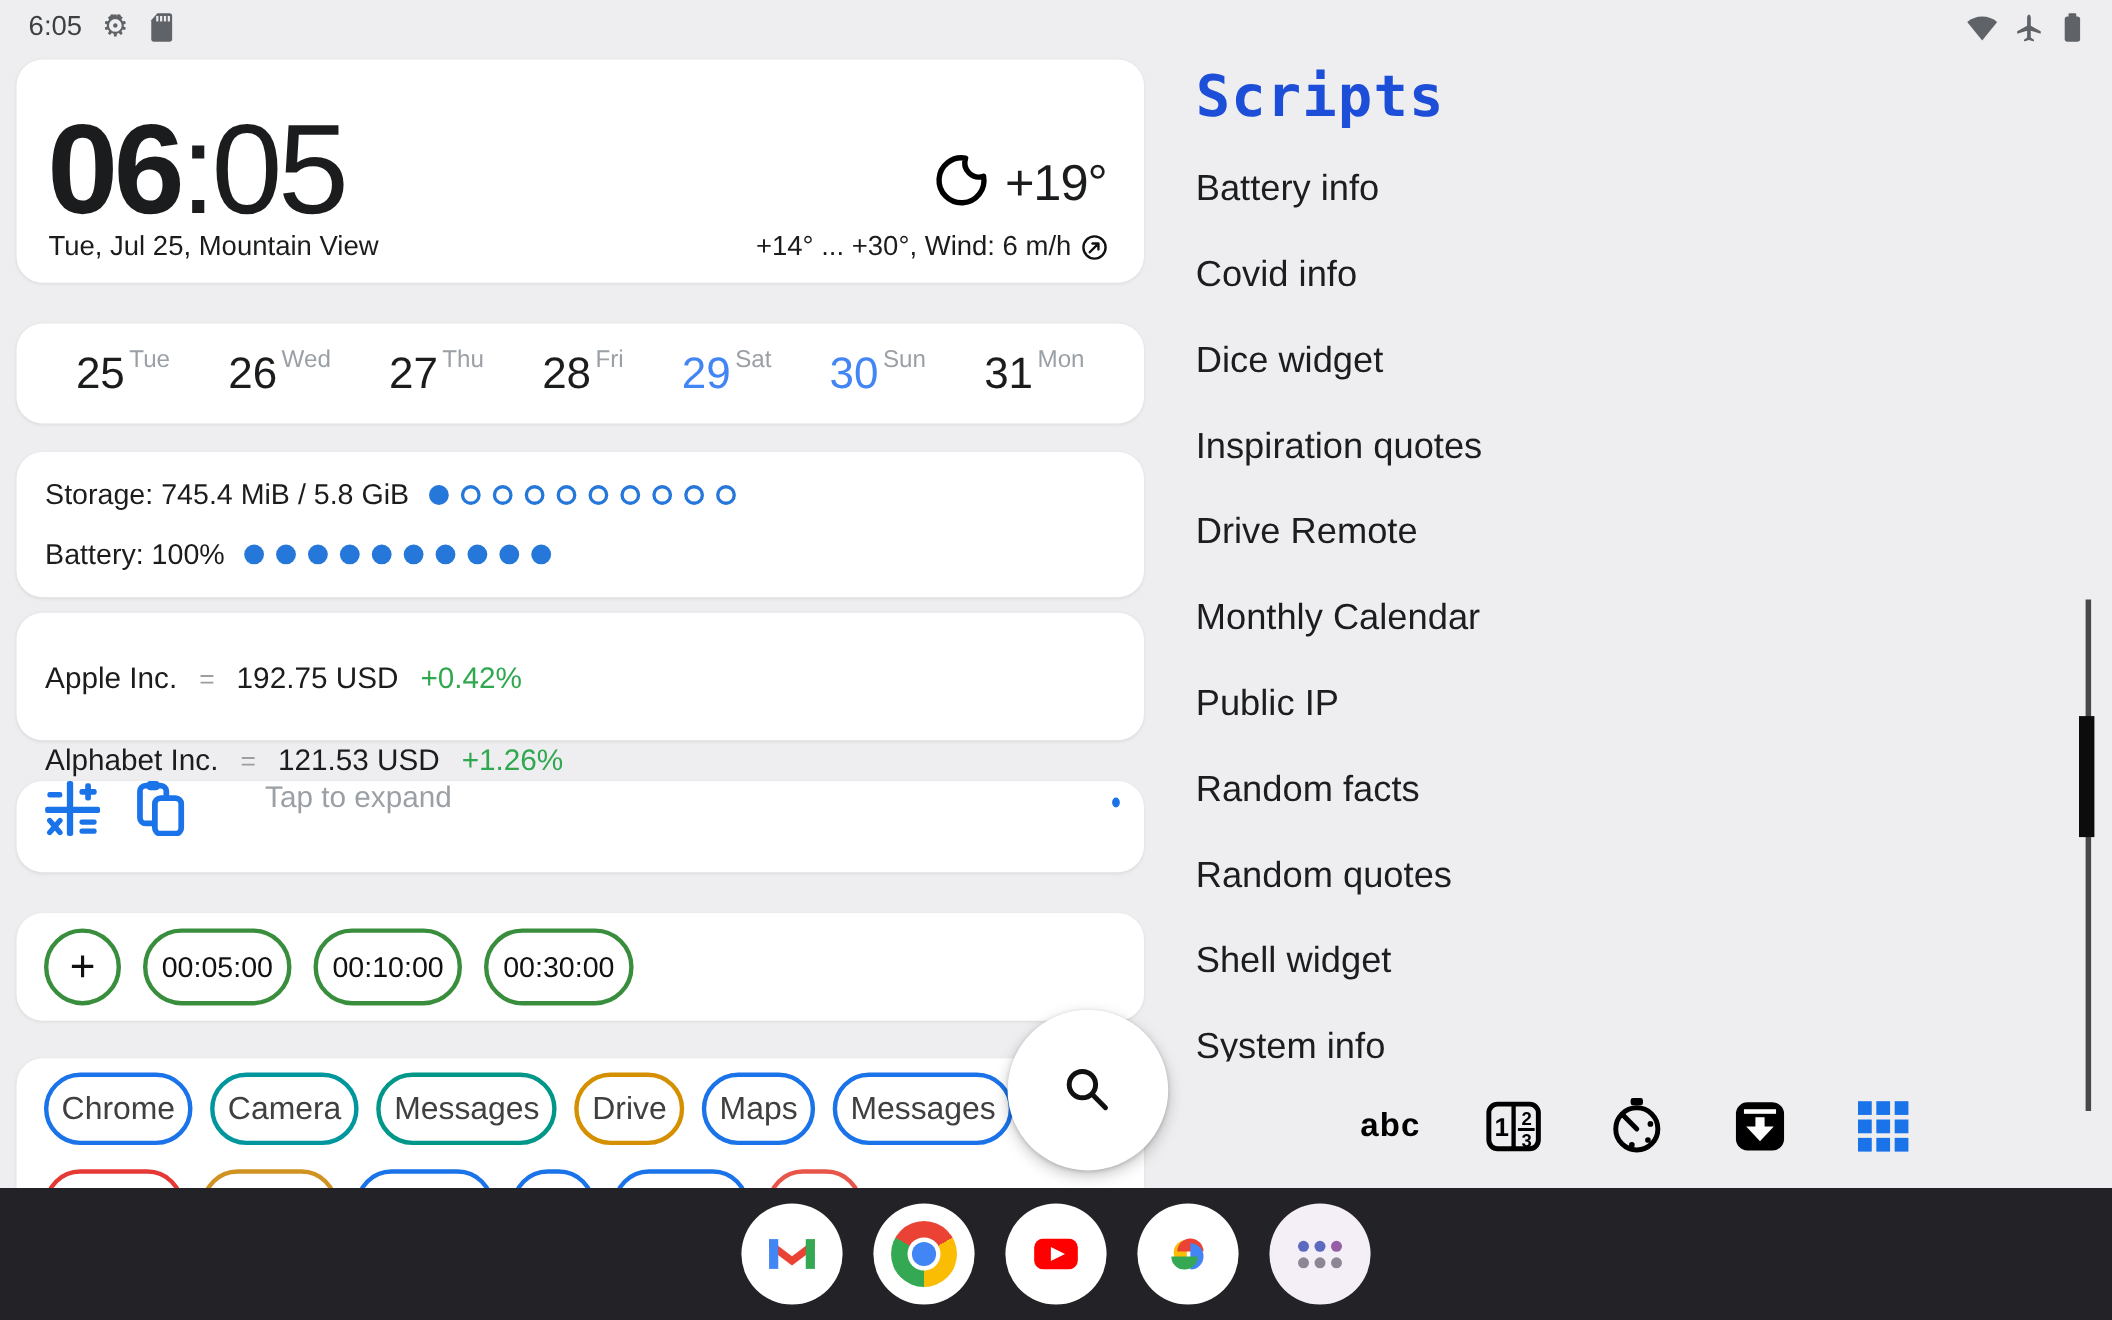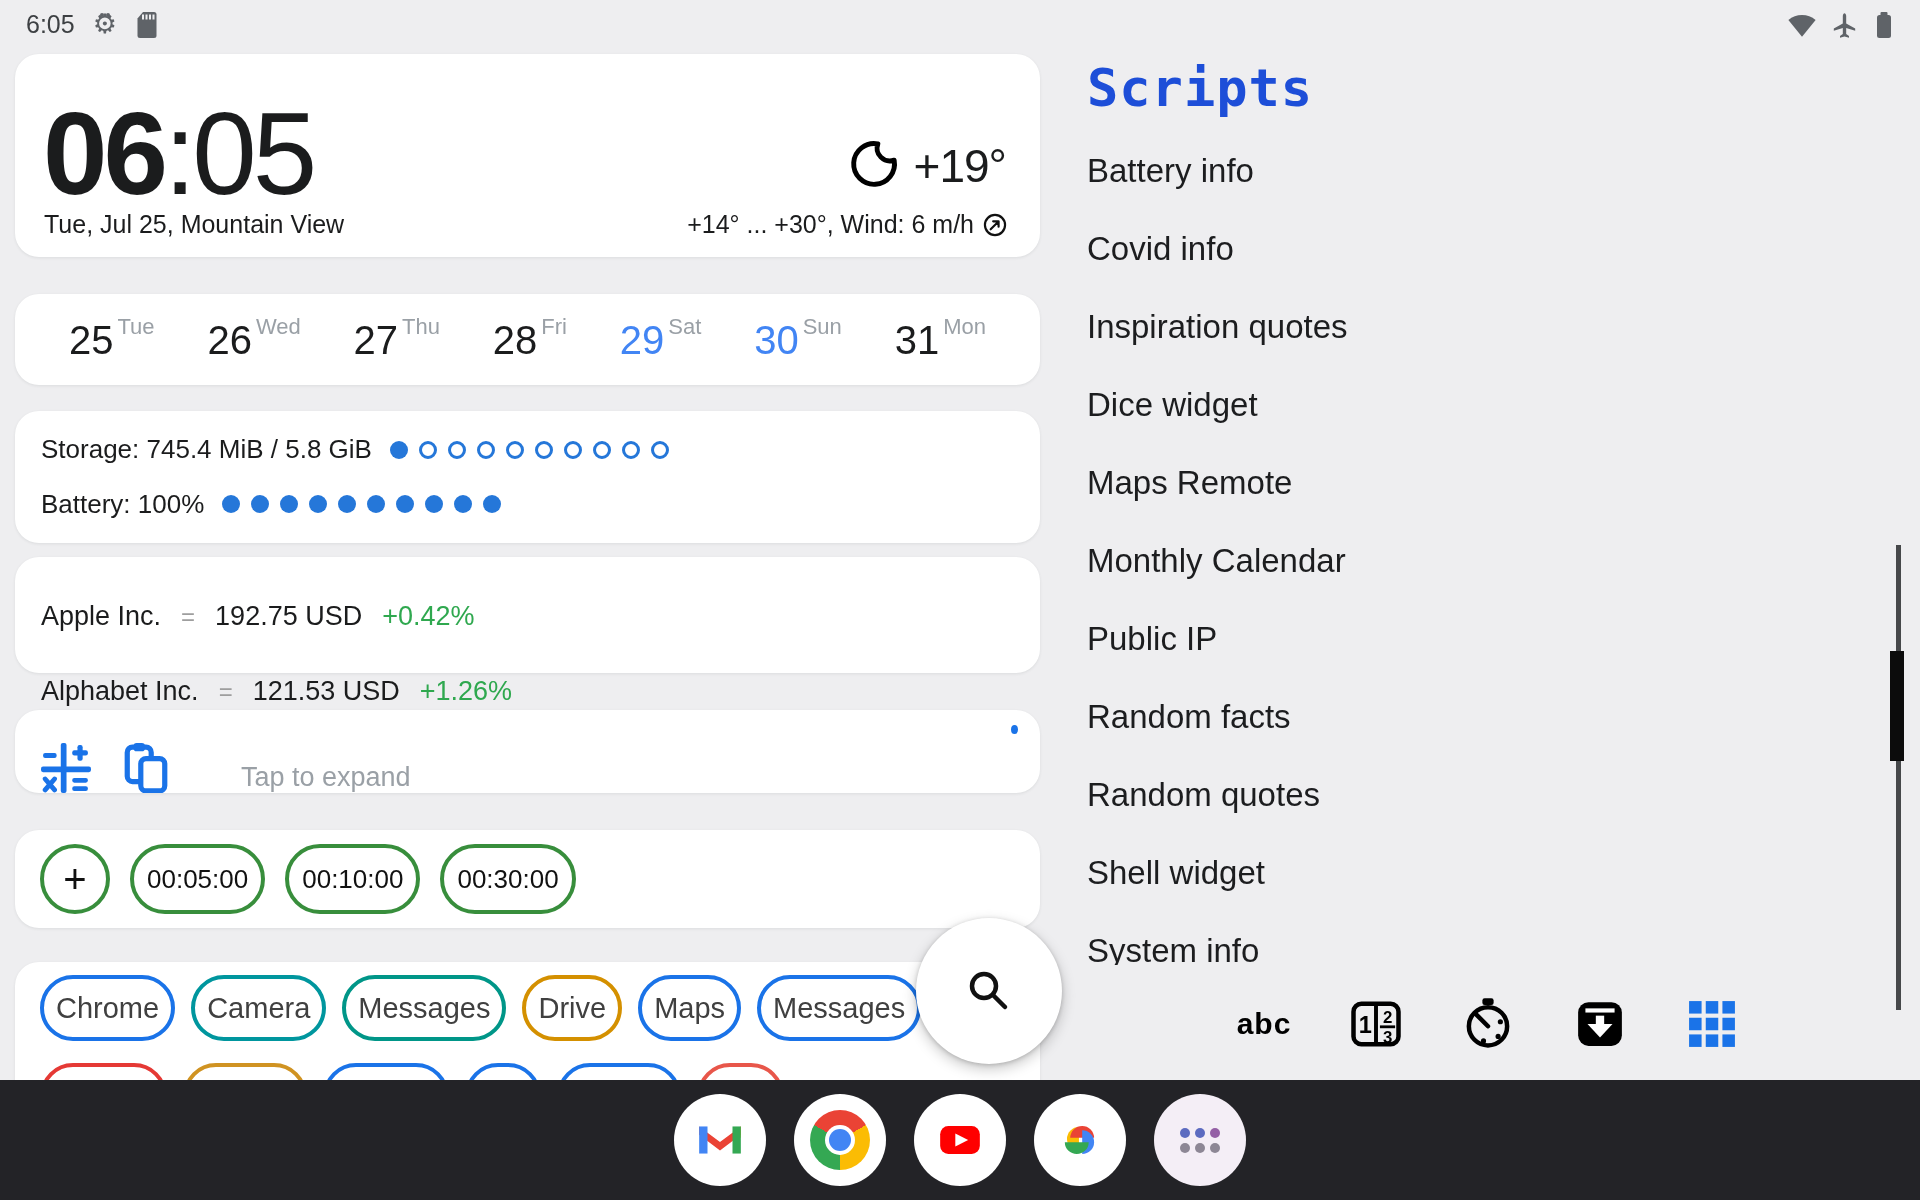--- a/index.html
+++ b/index.html
@@ -47,21 +47,21 @@
   .dot.empty{border:3px solid #2577d9;}
 
   
   .stocks-card{top:557px;height:116px;display:flex;flex-direction:column;justify-content:space-evenly;}
   .stock-row{padding:0 26px;font-size:27px;display:flex;align-items:baseline;gap:20px;margin-top:44px;}
   .stock-eq{color:#9e9e9e;font-size:24px;}
   .stock-change{color:#2fa84f;}
 
   
   .calc-card{top:710px;height:83px;}
-  .calc-row{display:flex;align-items:flex-end;height:100%;padding:0 26px;gap:30px;}
+  .calc-row{display:flex;align-items:flex-start;height:100%;padding:0 26px;gap:30px;}
   .calc-hint{color:#9aa0a6;font-size:27px;margin-left:40px;}
   .calc-dot{position:absolute;right:22px;top:15px;width:7px;height:9px;border-radius:50%;background:#1a73e8;}
 
   
   .timer-card{top:830px;height:98px;}
   .timer-row{display:flex;align-items:center;height:100%;padding:0 25px;gap:20px;}
   .timer-btn{box-sizing:border-box;height:70px;border:4px solid #388e3c;border-radius:36px;background:#fff;
              display:flex;align-items:center;justify-content:center;font-family:"Liberation Sans",sans-serif;}
   .timer-add{width:70px;font-size:40px;font-weight:300;color:#111;}
   .timer-pill{padding:0 13px;font-size:26px;color:#111;letter-spacing:0;}
@@ -303,23 +303,23 @@
     <svg width="48" height="48" viewBox="0 0 48 48">
       <circle cx="19" cy="19" r="12" fill="none" stroke="#111" stroke-width="4.5"></circle>
       <line x1="28.5" y1="28.5" x2="40" y2="40" stroke="#111" stroke-width="4.5" stroke-linecap="round"></line>
     </svg>
   </button>
 
   <div class="scripts-title">Scripts</div>
   <div class="scripts-list" id="scripts-list">
       <div class="script-item">Battery info</div>
       <div class="script-item">Covid info</div>
+      <div class="script-item">Dice widget</div>
       <div class="script-item">Inspiration quotes</div>
-      <div class="script-item">Dice widget</div>
-      <div class="script-item">Maps Remote</div>
+      <div class="script-item">Drive Remote</div>
       <div class="script-item">Monthly Calendar</div>
       <div class="script-item">Public IP</div>
       <div class="script-item">Random facts</div>
       <div class="script-item">Random quotes</div>
       <div class="script-item">Shell widget</div>
       <div class="script-item">System info</div>
     </div>
 
   <div class="toolbar">
     <button class="tool-btn">

